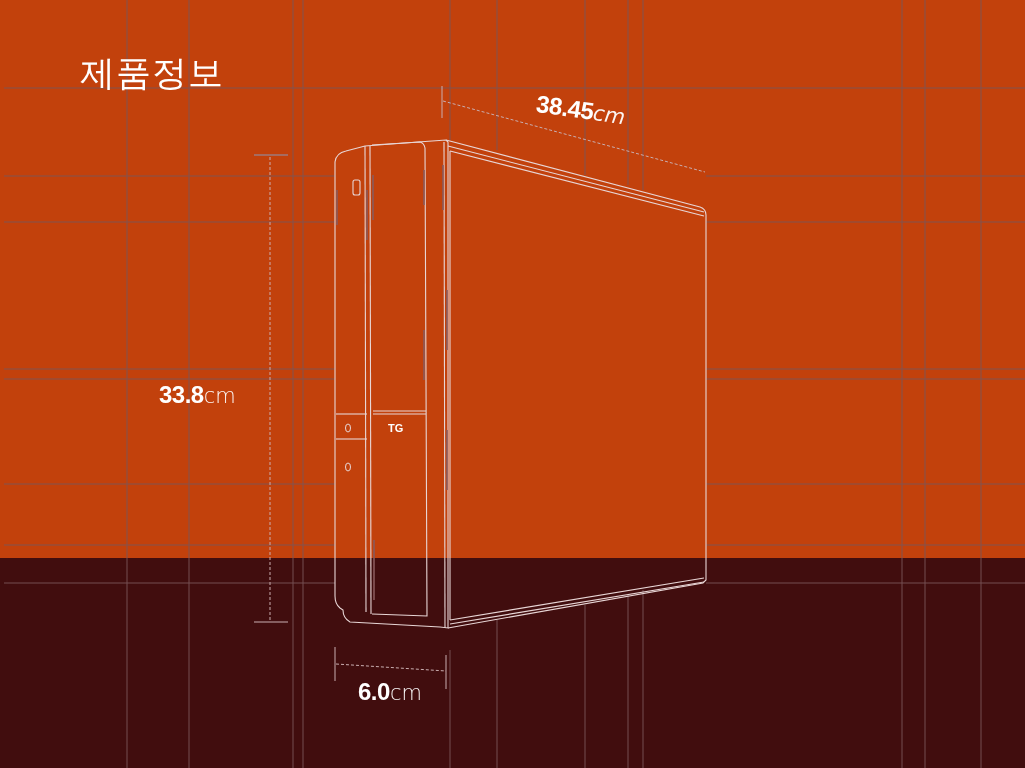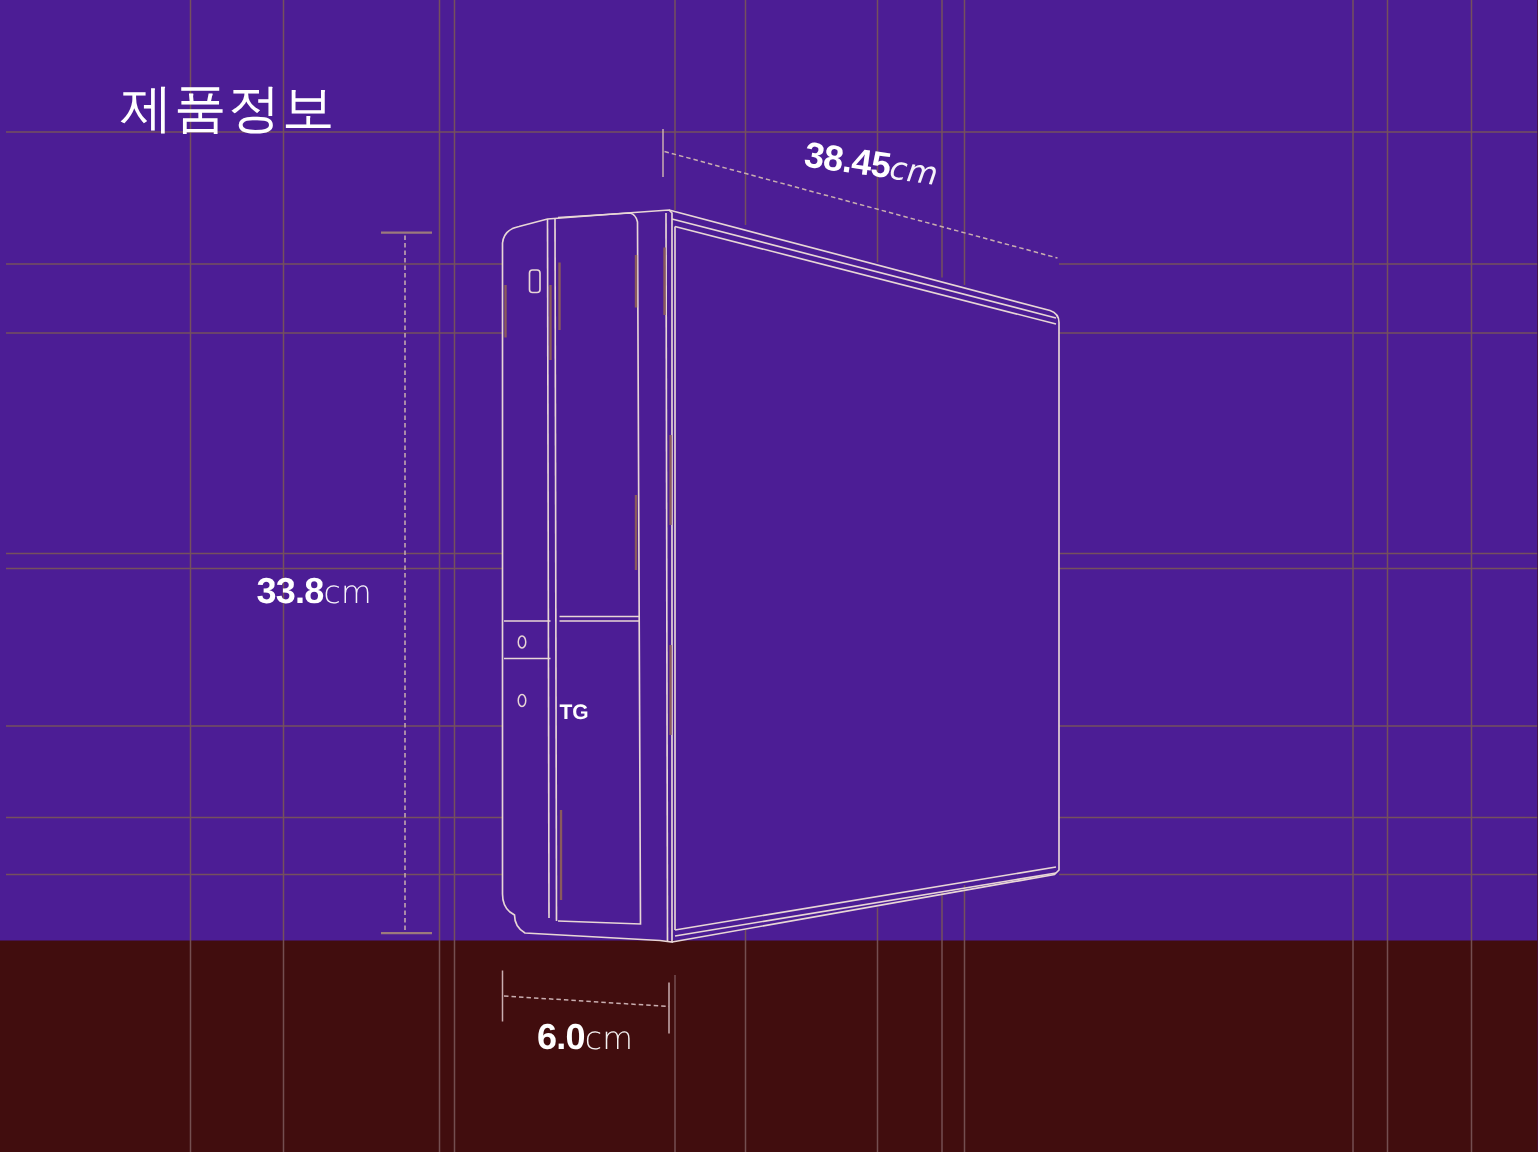--- a/index.html
+++ b/index.html
@@ -6,22 +6,22 @@
       margin: 0;
       padding: 0;
       width: 1025px;
       height: 768px;
       overflow: hidden;
       background: #410d0e;
     }
     .stage {
       position: relative;
       width: 1025px;
-      height: 627px;
-      background: #4c1d95;
+      height: 558px;
+      background: #c2410c;
       font-family: "Liberation Sans", "DejaVu Sans", sans-serif;
       color: #ffffff;
     }
     svg.layer {
       position: absolute;
       left: 0;
       top: 0;
     }
     .title {
       position: absolute;
@@ -45,38 +45,37 @@
       font-weight: bold;
       font-size: 24px;
       letter-spacing: -0.5px;
     }
     .dim .unit {
       font-family: "DejaVu Sans", sans-serif;
       font-weight: 200;
       font-size: 21px;
       opacity: 0.95;
     }
-    .dim-height { left: 171px; top: 383px; }
+    .dim-height { left: 159px; top: 383px; }
     .dim-depth { left: 358px; top: 680px; }
     .dim-width {
       left: 538px; top: 92px;
       transform: rotate(8deg);
       transform-origin: left top;
     }
     .dim-width .unit { font-style: italic; }
     .brand {
       position: absolute;
-      left: 373px;
+      left: 388px;
       top: 422px;
       font-family: "Liberation Sans", sans-serif;
       font-weight: bold;
-      font-size: 14px;
+      font-size: 11px;
       color: #ffffff;
       letter-spacing: 0px;
-      margin-top: 44px;
     }
   </style>
 </head>
 <body>
 
 <div class="stage">
 
   <svg class="layer" width="1025" height="768">
     <g stroke="#7a5658" stroke-width="1" fill="none" opacity="0.9">
 

